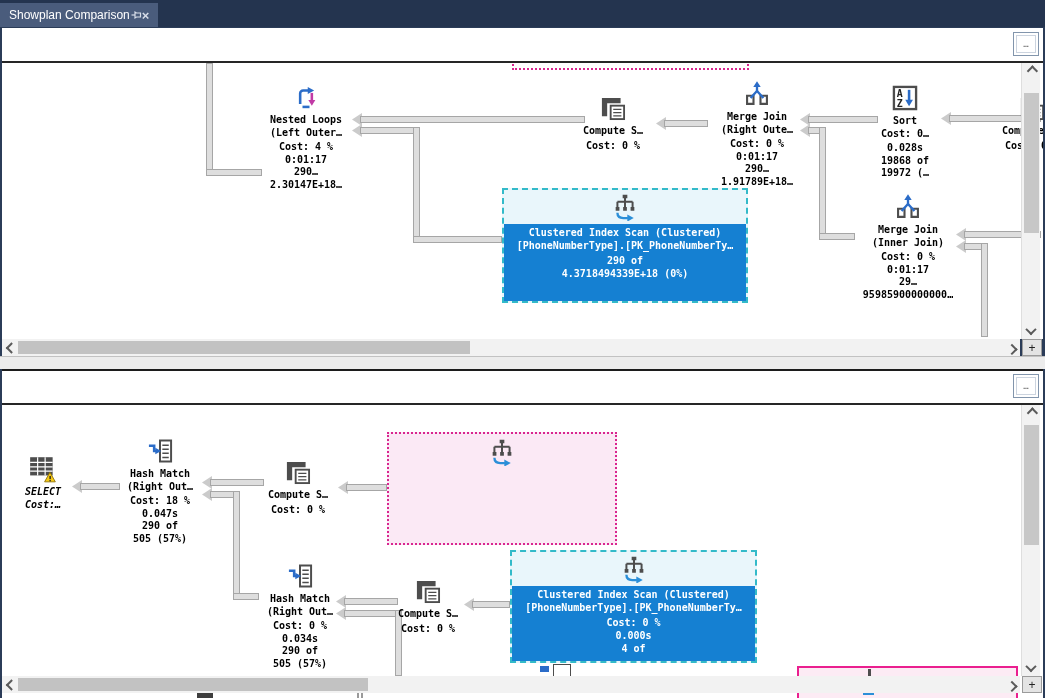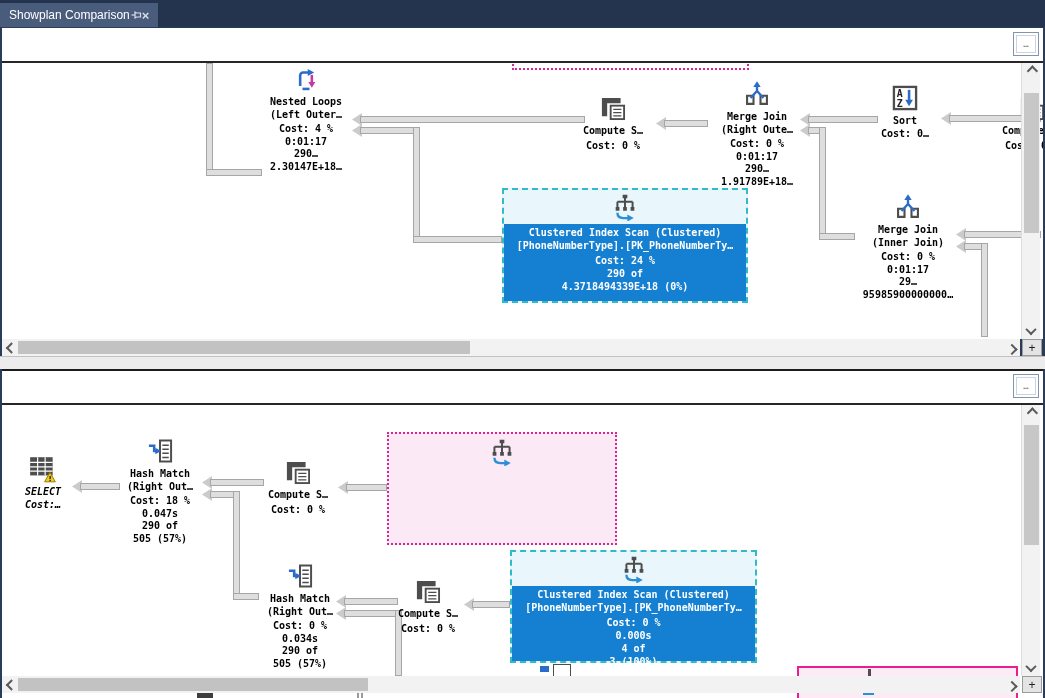--- a/index.html
+++ b/index.html
@@ -117,21 +117,21 @@
       <div class="conn" style="left: 817px; top: 64px; width: 7px; height: 112px;"></div>
       <div class="conn" style="left: 817px; top: 170px; width: 36px; height: 7px;"></div>
       <div class="arrowhead" style="left: 939px; top: 49px;"></div>
       <div class="conn" style="left: 947px; top: 52px; width: 92px; height: 7px;"></div>
       <div class="arrowhead" style="left: 954px; top: 165px;"></div>
       <div class="conn" style="left: 962px; top: 168px; width: 77px; height: 7px;"></div>
       <div class="arrowhead" style="left: 954px; top: 177px;"></div>
       <div class="conn" style="left: 962px; top: 180px; width: 24px; height: 7px;"></div>
       <div class="conn" style="left: 979px; top: 180px; width: 7px; height: 94px;"></div>
       <div class="pink-dotted" style="left: 510px; top: -60px; width: 233px; height: 63px;"></div>
-      <div class="plan-node" style="left: 229px; top: 2px; width: 150px;">
+      <div class="plan-node" style="left: 229px; top: 20px; width: 150px;">
         <div class="node-icon"><svg viewBox="0 0 24 24">
             <path d="M7 18 V9 a2.5 2.5 0 0 1 2.5-2.5 H15" fill="none" stroke="#2b6cc8" stroke-width="2.2"></path>
             <path d="M13.5 3.5 L19 6.5 L13.5 9.5 Z" fill="#2b6cc8"></path>
             <path d="M9 20.5 h6" stroke="#2b6cc8" stroke-width="2.2"></path>
             <path d="M17 8.5 V15" stroke="#c13aa5" stroke-width="2.2"></path>
             <path d="M14 14.5 h6 l-3 5 z" fill="#c13aa5"></path>
           </svg></div>
         <div class="titles">
           <div class="nl">Nested Loops</div>
           <div class="nl">(Left Outer…</div>
@@ -178,20 +178,25 @@
         <div class="node-icon"><svg viewBox="0 0 24 24">
             <rect x="2.5" y="2.5" width="19" height="19" fill="#fff" stroke="#4d4d4d" stroke-width="2"></rect>
             <text x="5" y="11.5" font-size="8.5" font-weight="bold" fill="#222" font-family="DejaVu Sans Mono,monospace">A</text>
             <text x="5" y="20" font-size="8.5" font-weight="bold" fill="#222" font-family="DejaVu Sans Mono,monospace">Z</text>
             <path d="M15.5 5 v9.5" stroke="#2b6cc8" stroke-width="2.2"></path>
             <path d="M12.2 13.5 h6.6 l-3.3 5.5 z" fill="#2b6cc8"></path>
           </svg></div>
         <div class="titles">
           <div class="nl">Sort</div>
           <div class="nl">Cost: 0…</div>
+        </div>
+        <div class="stats">
+          <div class="nl">0.028s</div>
+          <div class="nl">19868 of</div>
+          <div class="nl">19972 (…</div>
         </div>
       </div>
       <div class="plan-node" style="left: 970px; top: 31px; width: 120px;">
         <div class="node-icon"><svg viewBox="0 0 24 24">
             <path d="M2.5 3.5 h16 v4.5 h-11.5 v11 h-4.5 z" fill="#4d4d4d"></path>
             <rect x="10" y="10" width="11.5" height="11.5" fill="#fff" stroke="#4d4d4d" stroke-width="1.6"></rect>
             <path d="M12.2 13.2 h7 M12.2 16 h7 M12.2 18.8 h7" stroke="#4d4d4d" stroke-width="1.1"></path>
           </svg></div>
         <div class="titles">
           <div class="nl">Compute S…</div>
@@ -229,21 +234,20 @@
             <path d="M5.5 17 q0 4.5 5 4.5 h4" fill="none" stroke="#2b8fd8" stroke-width="2"></path>
             <path d="M14 18.5 l5.5 3 -5.5 3 z" fill="#2b8fd8"></path>
           </svg>
         </div>
         <div class="box-body">
           <div class="titles">
             <div class="nl">Clustered Index Scan (Clustered)</div>
             <div class="nl">[PhoneNumberType].[PK_PhoneNumberTy…</div>
           </div>
           <div class="stats">
-            <div class="nl">Cost: 24 %</div>
             <div class="nl">290 of</div>
             <div class="nl">4.3718494339E+18 (0%)</div>
           </div>
         </div>
       </div>
     </div>
 
   <div class="vscroll v1">
     <div class="sb-btn top">
         <i class="chev up"></i>
@@ -403,21 +407,20 @@
         </div>
         <div class="box-body">
           <div class="titles">
             <div class="nl">Clustered Index Scan (Clustered)</div>
             <div class="nl">[PhoneNumberType].[PK_PhoneNumberTy…</div>
           </div>
           <div class="stats">
             <div class="nl">Cost: 0 %</div>
             <div class="nl">0.000s</div>
             <div class="nl">4 of</div>
-            <div class="nl">3 (100%)</div>
           </div>
         </div>
       </div>
     </div>
 
   <div class="vscroll v2">
     <div class="sb-btn top">
         <i class="chev up"></i>
       </div>
     <div class="sb-thumb" style="top:20px;height:120px;"></div>

